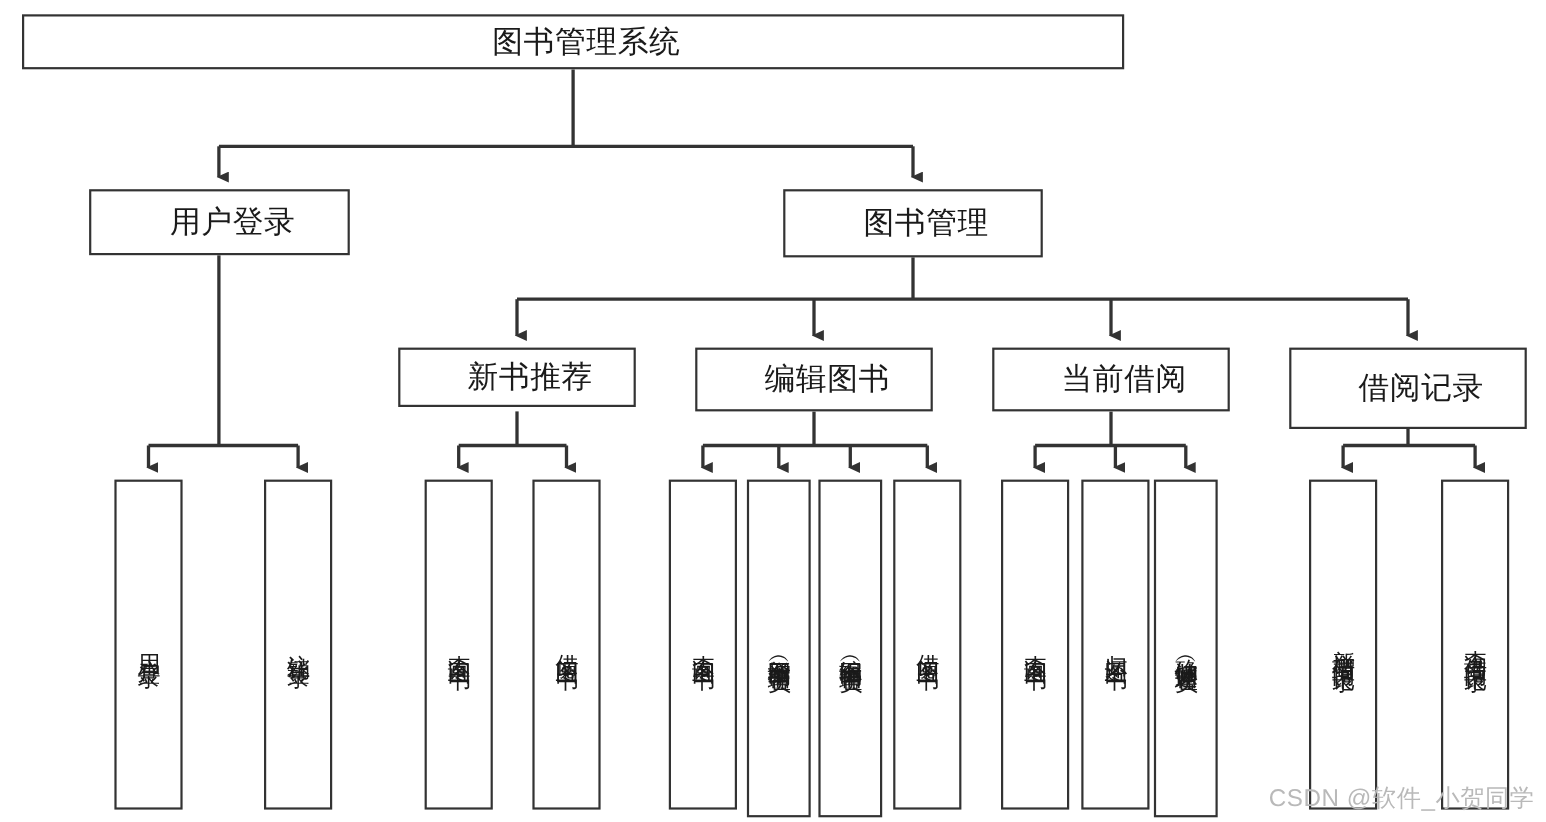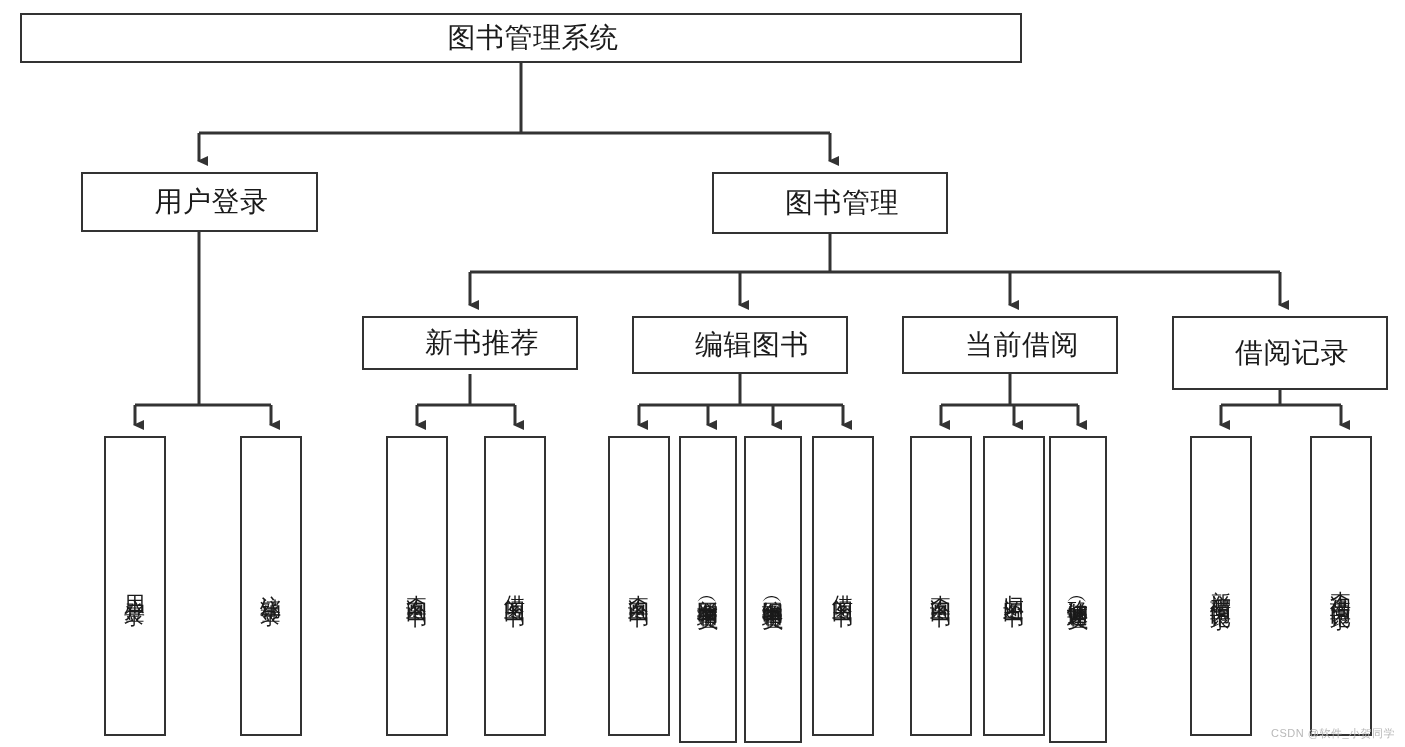--- a/index.html
+++ b/index.html
@@ -57,21 +57,21 @@
   .node.v-node.tight .vtext {
     letter-spacing: 1.5px;
   }
   .node-label {
     white-space: nowrap;
   }
   #watermark {
     position: absolute;
     right: 10px;
     bottom: 6px;
-    font-size: 11px;
+    font-size: 22px;
     color: #b9b9b9;
     white-space: nowrap;
     letter-spacing: 0.5px;
   }
 </style>
 </head>
 <body>
 
 <div id="diagram-root">
 

